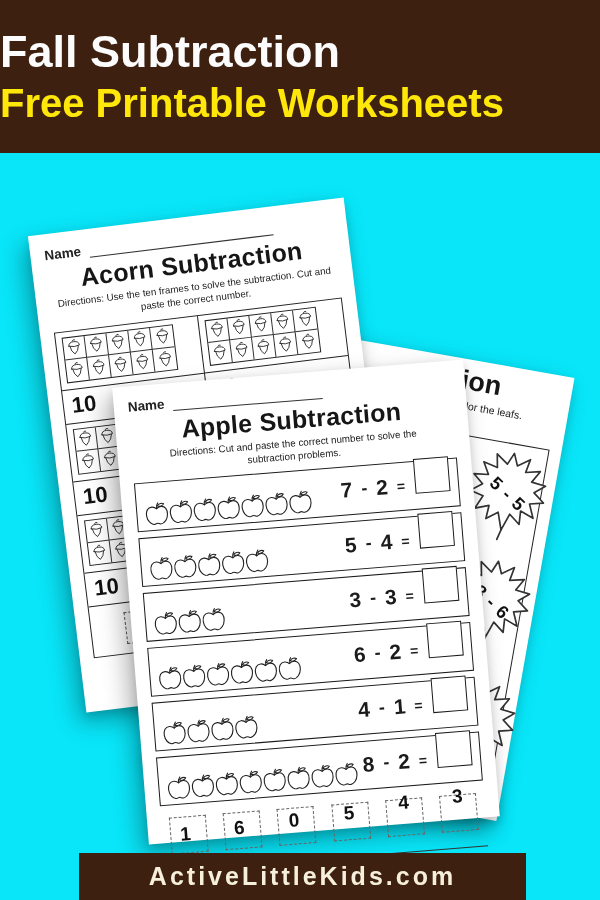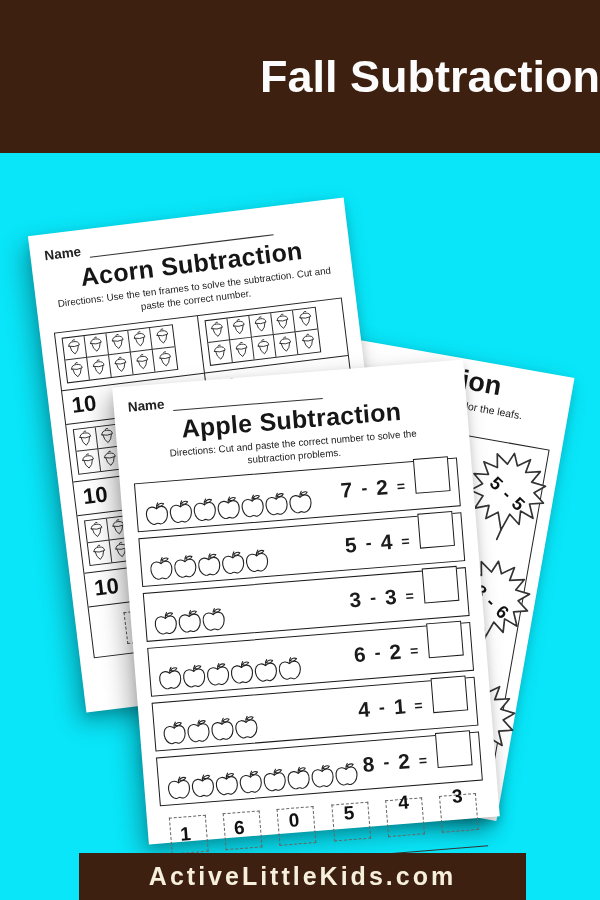--- a/index.html
+++ b/index.html
@@ -2,21 +2,21 @@
 <html><head>
 <meta charset="utf-8">
 <style>
   html,body{margin:0;padding:0;}
   body{width:600px;height:900px;position:relative;overflow:hidden;
        font-family:"Liberation Sans","DejaVu Sans",sans-serif;background:#09E6F9;}
   .stage{position:absolute;inset:0;overflow:hidden;}
 
   
   .top-banner{position:absolute;left:0;top:0;width:600px;height:153px;background:#3D200F;z-index:10;
-              display:flex;flex-direction:column;align-items:flex-end;justify-content:center;}
+              display:flex;flex-direction:column;align-items:flex-start;justify-content:center;}
   .top-banner .line1{color:#FCFCFC;font-size:45px;font-weight:800;letter-spacing:0px;line-height:1.1;}
   .top-banner .line2{color:#FFE70A;font-size:40px;font-weight:700;letter-spacing:0px;line-height:1.15;margin-top:4px;}
   .bottom-banner{position:absolute;left:79px;top:853px;width:447px;height:47px;background:#3D200F;z-index:10;
                  display:flex;align-items:center;justify-content:center;}
   .bottom-banner .site{color:#F6EFDB;font-size:25px;font-weight:600;letter-spacing:3px;}
 
   
   .sheet{position:absolute;background:#fff;color:#1b1b1b;
          box-shadow:-8px 10px 24px rgba(0,0,0,0.30), 0 4px 10px rgba(0,0,0,0.12);}
   .name-row{display:flex;align-items:flex-end;gap:8px;font-size:13.5px;font-weight:600;color:#222;}
@@ -704,16 +704,17 @@
       <span class="credit-line"></span>
       <span class="credit-text">Activelittlekids.com</span>
       <span class="credit-line"></span>
     </div>
   </div>
 
 </div>
 
 <div class="top-banner">
   <div class="line1">Fall Subtraction</div>
+  <div class="line2">Free Printable Worksheets</div>
 </div>
 <div class="bottom-banner">
   <div class="site">ActiveLittleKids.com</div>
 </div>
 
 </body></html>

